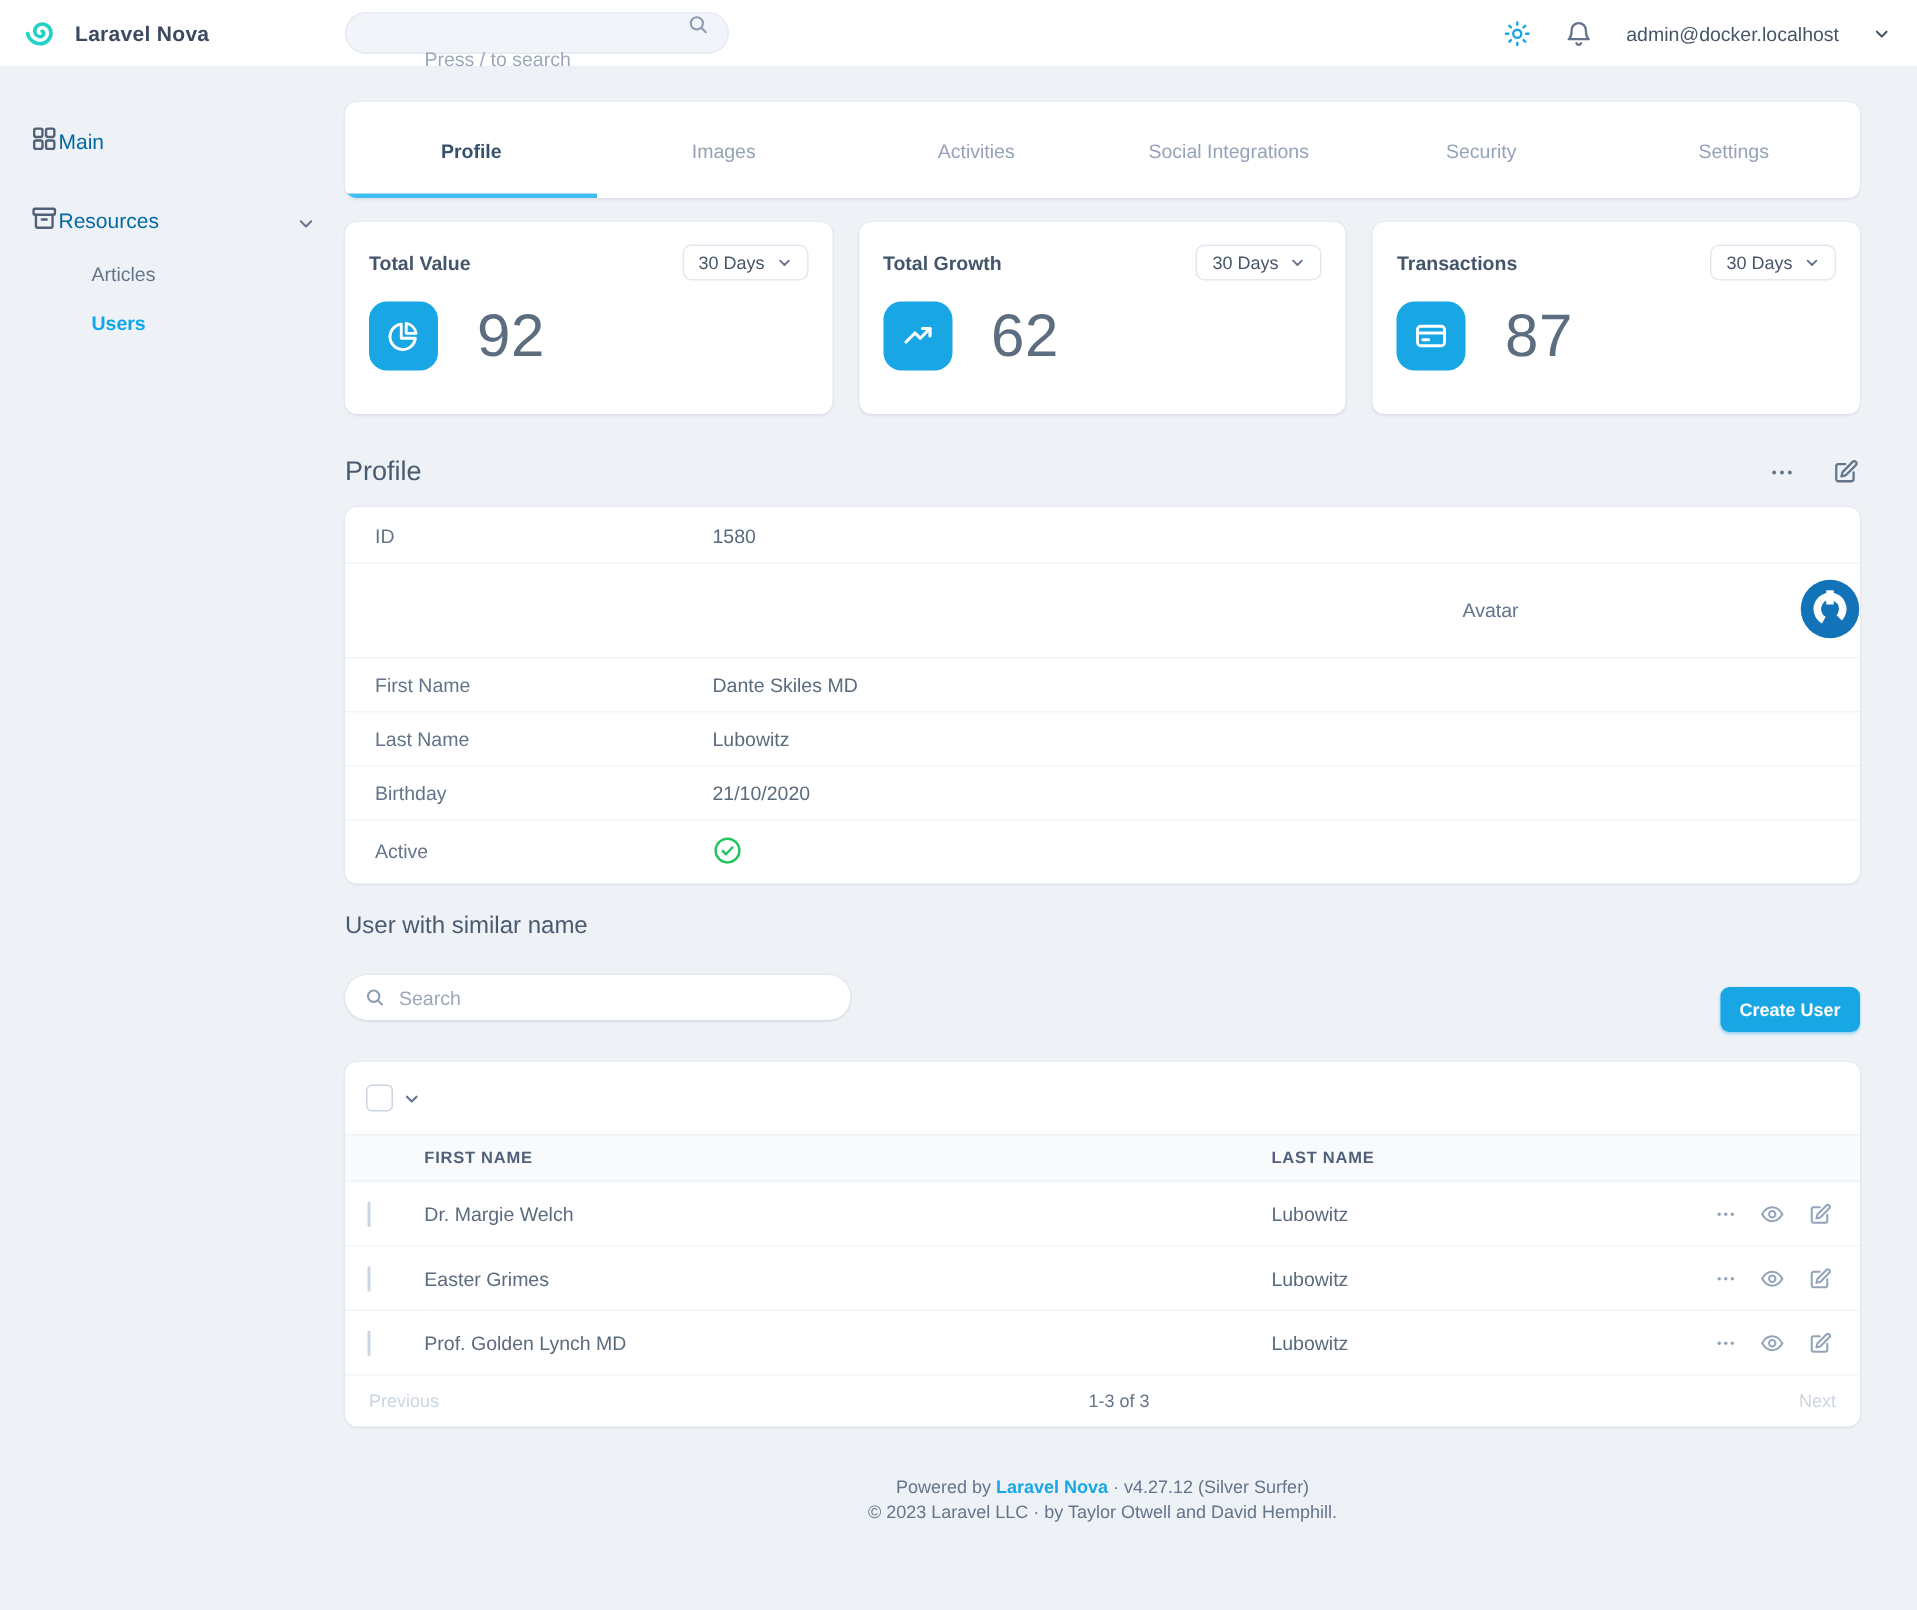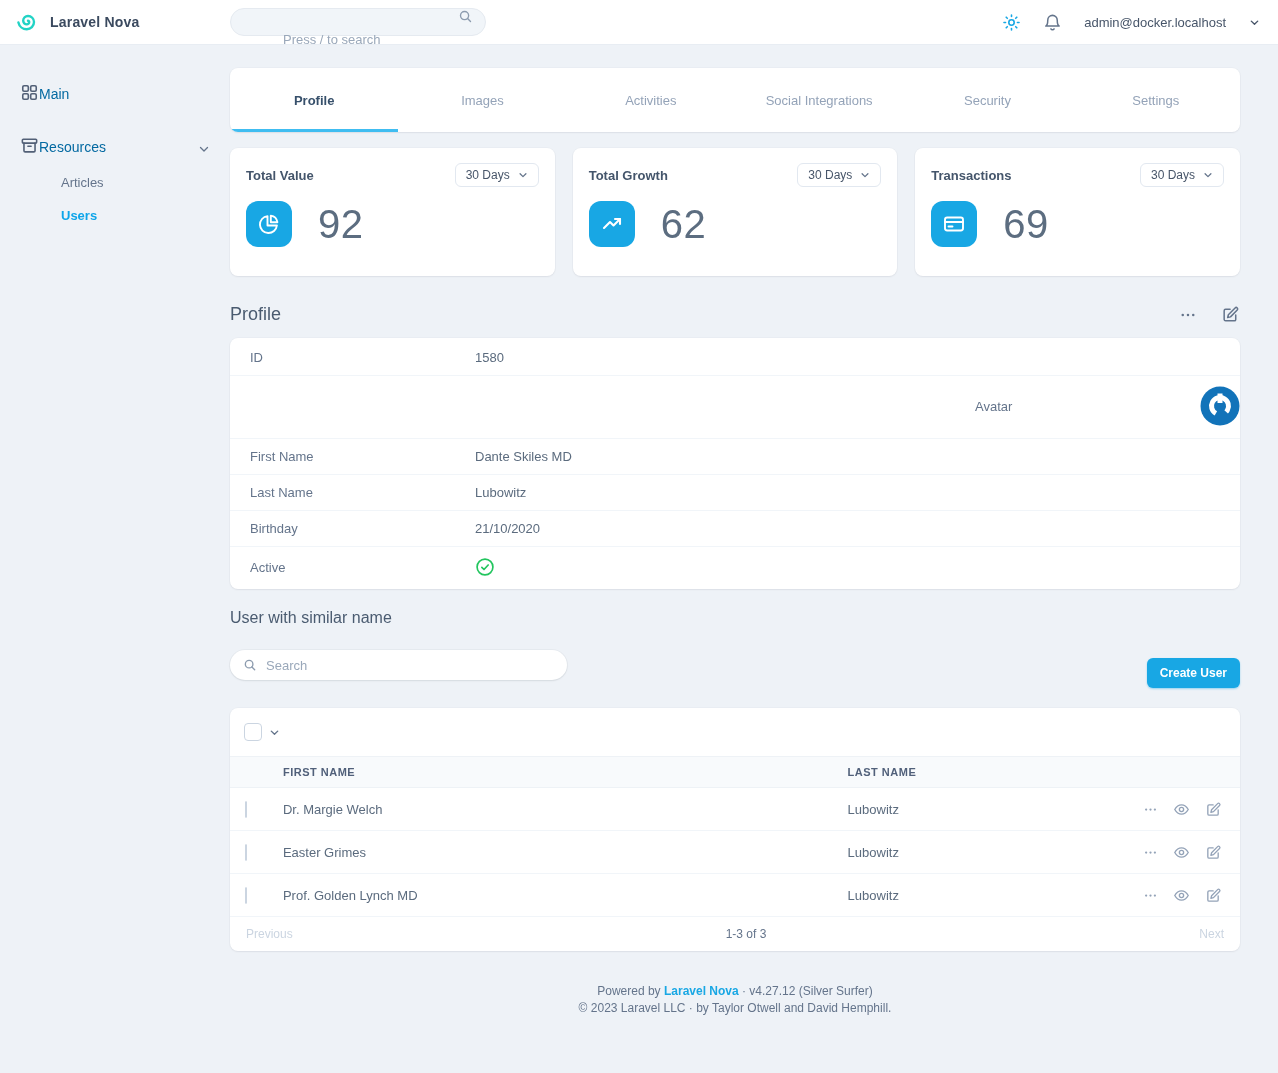--- a/index.html
+++ b/index.html
@@ -305,21 +305,21 @@
           </span>
         </div>
         <div class="metric-body">
           <span class="metric-icon">
             <svg width="24" height="24" viewBox="0 0 24 24" fill="none" stroke="#ffffff" stroke-width="1.9" stroke-linecap="round" stroke-linejoin="round">
               <rect x="3" y="5.5" width="18" height="13" rx="2.2"></rect>
               <line x1="3" y1="10" x2="21" y2="10"></line>
               <line x1="6.5" y1="14.5" x2="10.5" y2="14.5"></line>
             </svg>
           </span>
-          <span class="metric-value">69</span>
+          <span class="metric-value">87</span>
         </div>
       </div>
     </div>
 
     <div class="section-head">
       <h2 class="section-title">Profile</h2>
       <div class="actions">
         <button class="icon-btn">
           <span>
             <svg width="18" height="18" viewBox="0 0 24 24" fill="#64748b">

